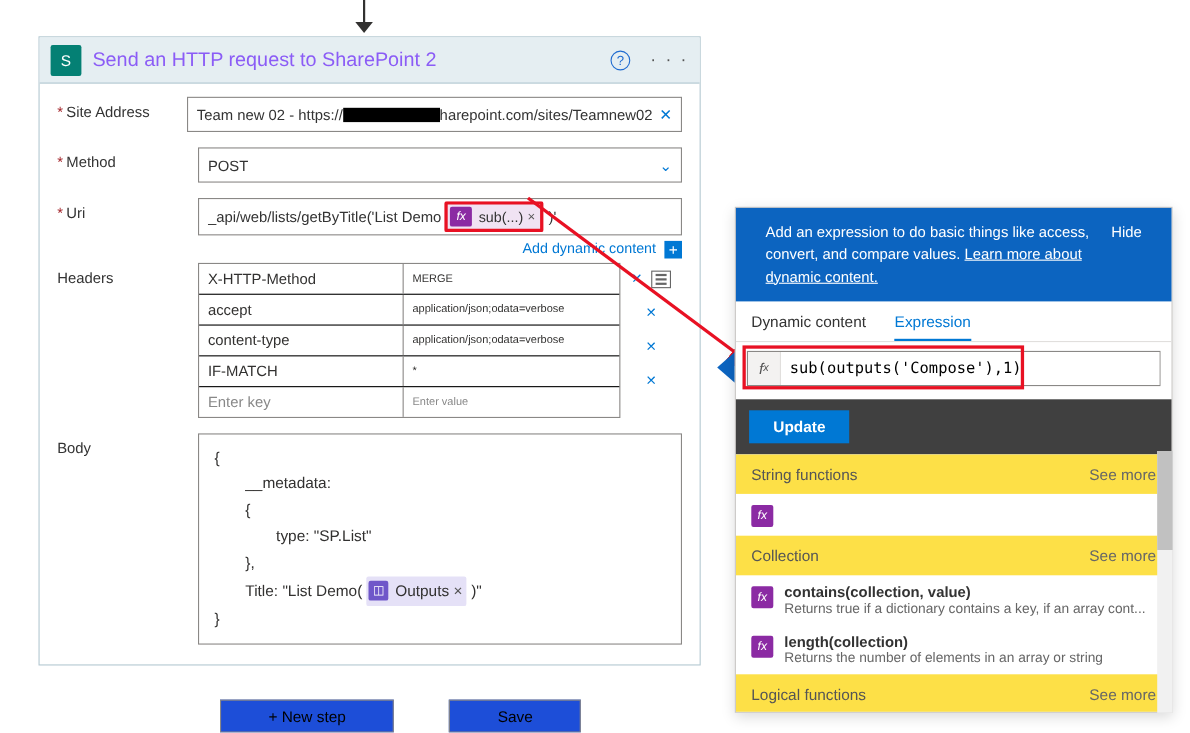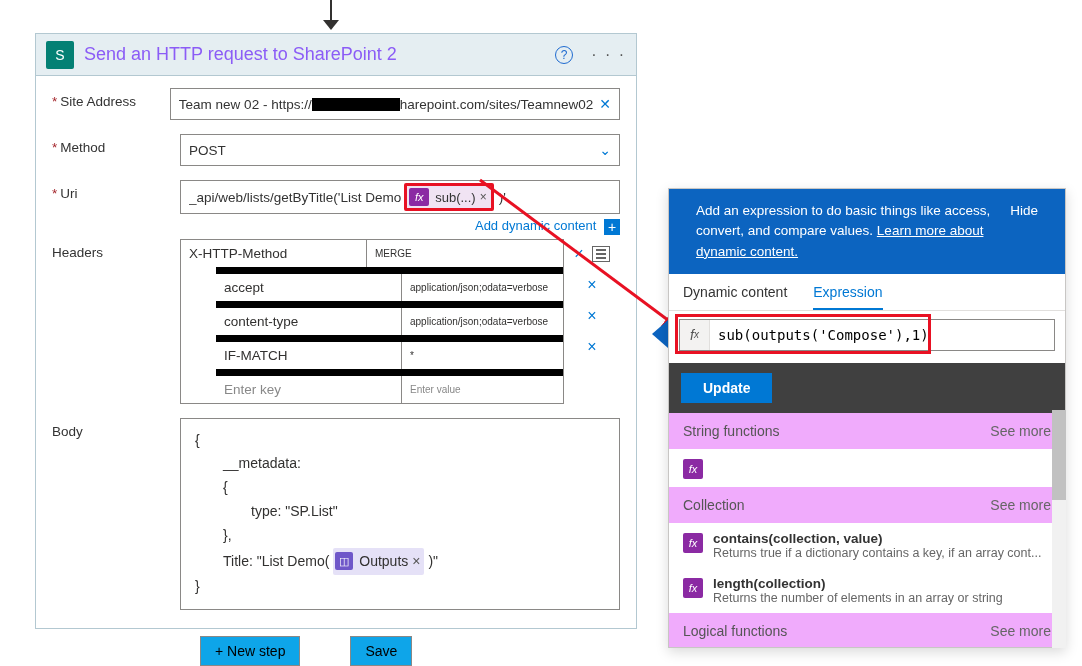--- a/index.html
+++ b/index.html
@@ -35,37 +35,37 @@
 
   .fx-pill { display: inline-flex; align-items: center; background: #f0e3f3; border-radius: 2px; padding: 2px 4px 2px 2px; margin: 0 2px; }
   .fx-badge { background: #8b2aa3; color: #fff; width: 20px; height: 18px; display: inline-flex; align-items: center; justify-content: center; font-style: italic; font-size: 11px; border-radius: 2px; margin-right: 6px; }
   .fx-pill .lbl { font-size: 13px; color: #333; margin-right: 4px; }
   .fx-pill .x { font-size: 12px; color: #555; cursor: pointer; }
 
   .red-box { border: 3px solid #e81123; }
 
   .headers-table { border: 1px solid #8a8886; }
   .headers-row { display: flex; align-items: stretch; }
-  .headers-row + .headers-row { border-top: 7px solid #000000; margin-left: 35px; }
+  .headers-row + .headers-row { border-top: 1px solid #000000; }
   .h-key { width: 186px; padding: 6px 8px; border-right: 1px solid #8a8886; font-size: 13.5px; display:flex; align-items:center; }
   .h-val { flex: 1; padding: 6px 8px; font-size: 10px; display:flex; align-items:center; }
   .h-actions { width: 56px; display: flex; align-items: center; justify-content: center; gap: 8px; }
   .h-x { color: #0078d4; font-size: 16px; cursor: pointer; }
   .h-format { width:18px; height:16px; border:1px solid #666; position:relative; }
   .h-format::before { content:""; position:absolute; left:3px; top:2px; width:10px; height:2px; background:#666; box-shadow: 0 4px 0 #666, 0 8px 0 #666; }
   .placeholder { color: #888; }
 
   .body-box { border: 1px solid #8a8886; padding: 10px 14px; font-size: 14px; line-height: 1.7; font-family: "Segoe UI", Arial, sans-serif; }
   .body-box .indent1 { margin-left: 28px; }
   .body-box .indent2 { margin-left: 56px; }
   .out-pill { display: inline-flex; align-items: center; background: #e5e1f7; border-radius: 2px; padding: 2px 4px 2px 2px; vertical-align: middle; }
   .out-badge { background: #6f57c9; color: #fff; width: 18px; height: 18px; display: inline-flex; align-items: center; justify-content: center; font-size: 11px; border-radius: 2px; margin-right: 6px; }
 
   .footer-btns { position: absolute; left: 200px; top: 636px; display: flex; gap: 50px; }
-  .f-btn { border: 1px solid #8a8886; background: #0ea5e9; padding: 6px 14px; font-size: 14px; cursor: pointer; }
+  .f-btn { border: 1px solid #8a8886; background: #1d4ed8; padding: 6px 43px; font-size: 14px; cursor: pointer; }
 
   
   .popup-arrow { position:absolute; left:652px; top:320px; width:0; height:0; border-top:14px solid transparent; border-bottom:14px solid transparent; border-right:16px solid #0c64c0; }
   .popup { position: absolute; left: 668px; top: 188px; width: 398px; border: 1px solid #c8c6c4; background: #fff; box-shadow: 0 4px 12px rgba(0,0,0,.15); display:flex; flex-direction:column; height:460px; }
   .popup-top { background: #0c64c0; color: #fff; padding: 12px 27px; font-size: 13.5px; line-height: 1.5; display:flex; }
   .popup-top .msg { flex:1; }
   .popup-top a { color: #fff; text-decoration: underline; }
   .popup-hide { color:#fff; margin-left:10px; cursor:pointer; }
 
   .tabs { display: flex; gap: 26px; padding: 10px 14px 0 14px; font-size: 14px; }
@@ -75,21 +75,21 @@
 
   .expr-row { padding: 0 10px; position:relative; }
   .expr-wrap { display:flex; align-items:center; border:1px solid #8a8886; }
   .expr-fx { width:30px; height:30px; display:flex; align-items:center; justify-content:center; font-style:italic; color:#555; border-right:1px solid #e1dfdd; background:#f3f2f1; }
   .expr-input { flex:1; height:30px; padding:0 8px; border:none; outline:none; font-family: Consolas, monospace; font-size:14px; }
   .expr-input-red { position:absolute; pointer-events:none; border:3px solid #e81123; }
 
   .update-bar { background:#404040; padding:10px 12px; margin-top:12px; }
   .update-btn { background:#0078d4; color:#fff; border:none; padding:7px 22px; font-size:14px; cursor:pointer; font-weight:600; }
 
-  .fn-section { display:flex; justify-content:space-between; align-items:center; padding:10px 14px; background:#f0abfc; font-size:14px; color:#555; }
+  .fn-section { display:flex; justify-content:space-between; align-items:center; padding:10px 14px; background:#fde047; font-size:14px; color:#555; }
   .fn-section .more { color:#666; cursor:pointer; }
   .fn-item { display:flex; align-items:flex-start; gap:10px; padding:8px 14px; }
   .fn-icon { width:20px; height:20px; background:#8b2aa3; color:#fff; display:flex; align-items:center; justify-content:center; font-style:italic; font-size:11px; border-radius:2px; flex-shrink:0; margin-top:2px; }
   .fn-item .fn-name { font-size:13.5px; font-weight:600; color:#333; }
   .fn-item .fn-desc { font-size:12.5px; color:#666; }
 
   svg.red-arrow { position:absolute; left:470px; top:160px; width:260px; height:200px; overflow:visible; pointer-events:none; }
 </style>
 </head>
 <body>

